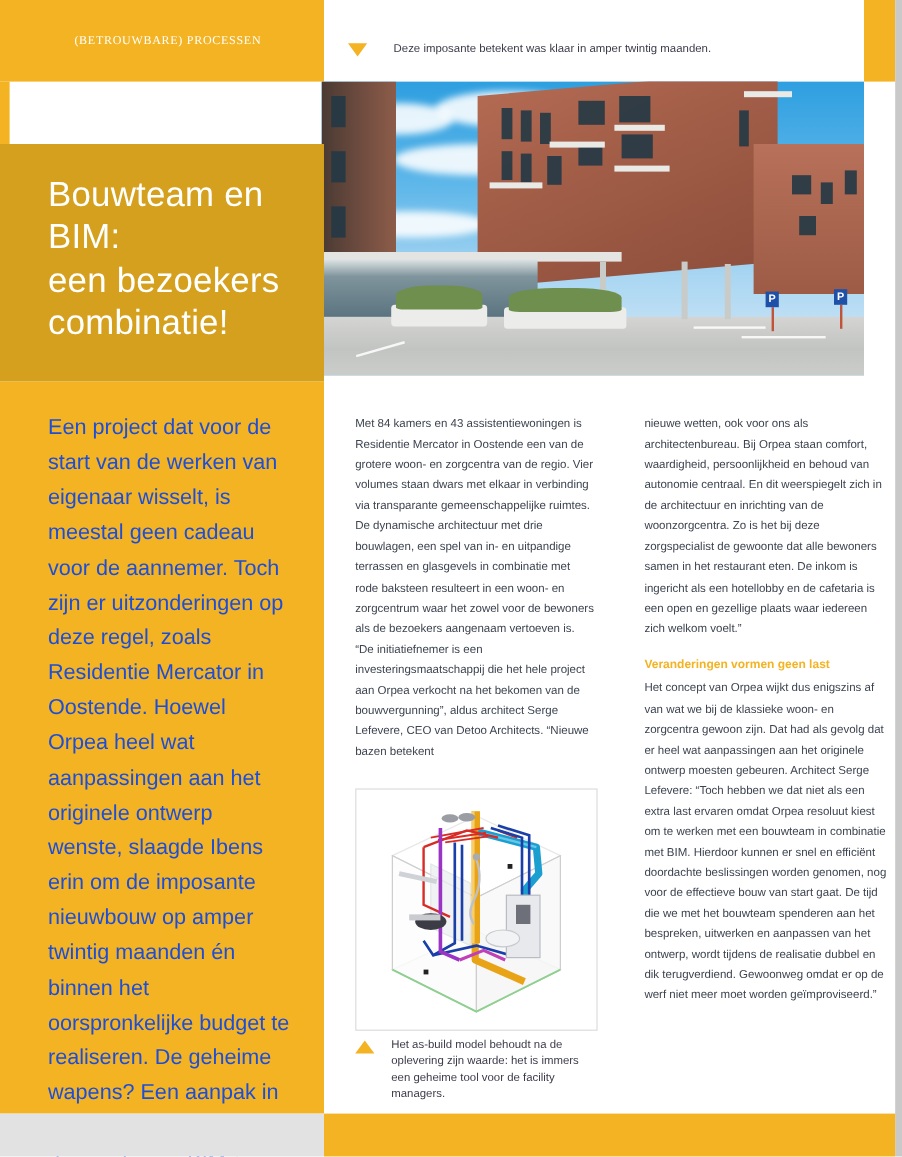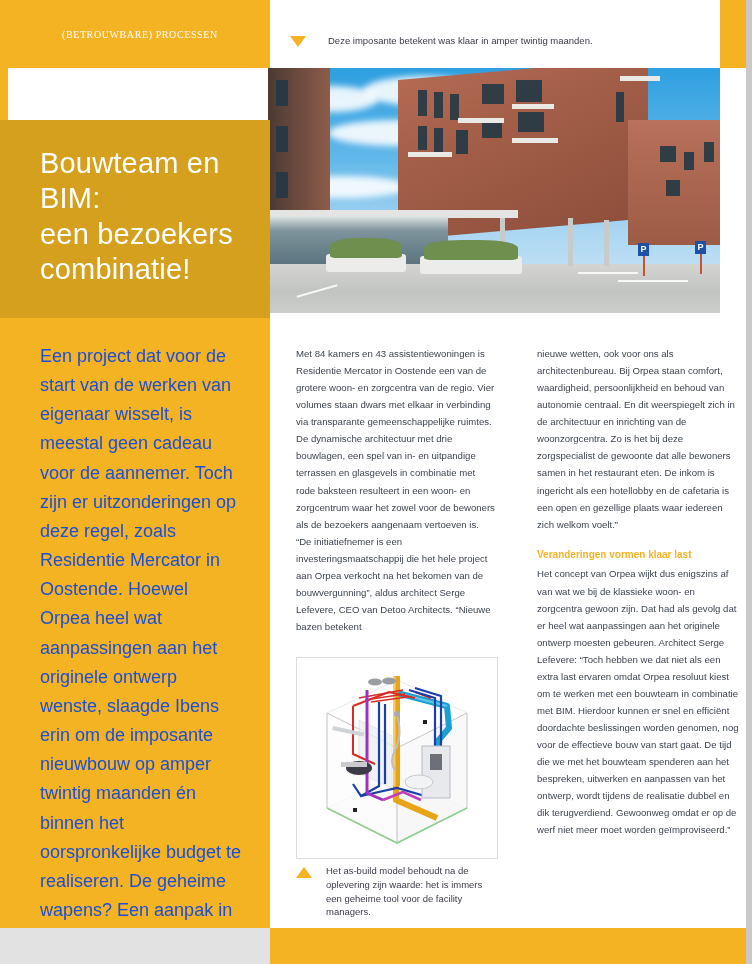--- a/index.html
+++ b/index.html
@@ -359,21 +359,21 @@
     <div class="intro-text">Een project dat voor de start van de werken van eigenaar wisselt, is meestal geen cadeau voor de aannemer. Toch zijn er uitzonderingen op deze regel, zoals Residentie Mercator in Oostende. Hoewel Orpea heel wat aanpassingen aan het originele ontwerp wenste, slaagde Ibens erin om de imposante nieuwbouw op amper twintig maanden én binnen het oorspronkelijke budget te realiseren. De geheime wapens? Een aanpak in bouwteam, een ver doorgedreven BIM én maximaal inzetten op ketengeïntegreerd werken en prefabricatie.</div>
   </div>
 
   <div class="col col-left">
     <p>Met 84 kamers en 43 assistentiewoningen is Residentie Mercator in Oostende een van de grotere woon- en zorgcentra van de regio. Vier volumes staan dwars met elkaar in verbinding via transparante gemeenschappelijke ruimtes. De dynamische architectuur met drie bouwlagen, een spel van in- en uitpandige terrassen en glasgevels in combinatie met rode baksteen resulteert in een woon- en zorgcentrum waar het zowel voor de bewoners als de bezoekers aangenaam vertoeven is. “De initiatiefnemer is een investeringsmaatschappij die het hele project aan Orpea verkocht na het bekomen van de bouwvergunning”, aldus architect Serge Lefevere, CEO van Detoo Architects. “Nieuwe bazen betekent</p>
   </div>
 
   <div class="col col-right">
     <p>nieuwe wetten, ook voor ons als architectenbureau. Bij Orpea staan comfort, waardigheid, persoonlijkheid en behoud van autonomie centraal. En dit weerspiegelt zich in de architectuur en inrichting van de woonzorgcentra. Zo is het bij deze zorgspecialist de gewoonte dat alle bewoners samen in het restaurant eten. De inkom is ingericht als een hotellobby en de cafetaria is een open en gezellige plaats waar iedereen zich welkom voelt.”</p>
     <div class="spacer"></div>
-    <span class="subhead">Veranderingen vormen klaar last</span>
+    <span class="subhead">Veranderingen vormen geen last</span>
     <p>Het concept van Orpea wijkt dus enigszins af van wat we bij de klassieke woon- en zorgcentra gewoon zijn. Dat had als gevolg dat er heel wat aanpassingen aan het originele ontwerp moesten gebeuren. Architect Serge Lefevere: “Toch hebben we dat niet als een extra last ervaren omdat Orpea resoluut kiest om te werken met een bouwteam in combinatie met BIM. Hierdoor kunnen er snel en efficiënt doordachte beslissingen worden genomen, nog voor de effectieve bouw van start gaat. De tijd die we met het bouwteam spenderen aan het bespreken, uitwerken en aanpassen van het ontwerp, wordt tijdens de realisatie dubbel en dik terugverdiend. Gewoonweg omdat er op de werf niet meer moet worden geïmproviseerd.”</p>
   </div>
 
   <div class="bim-figure">
     <svg viewBox="0 0 200 200" width="200" height="200">
 
       <g stroke="#d8d8d8" stroke-width="1" fill="#fafafa">
         <polygon points="30,150 100,185 170,150 100,118" fill="#f2f7f2" stroke="#cfe0cf"></polygon>
         <polygon points="30,55 30,150 100,185 100,90" fill="#fdfdfd" opacity="0.85"></polygon>
         <polygon points="170,55 170,150 100,185 100,90" fill="#f8f8f8" opacity="0.85"></polygon>

